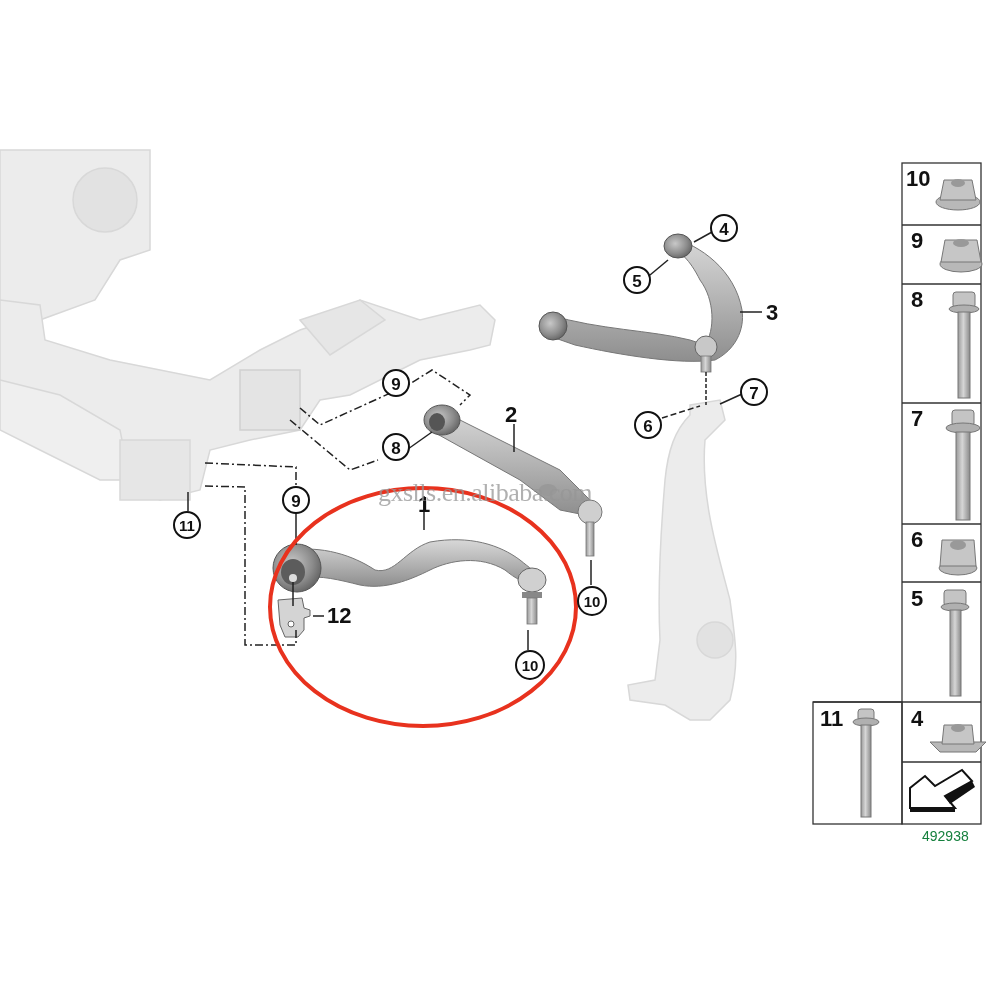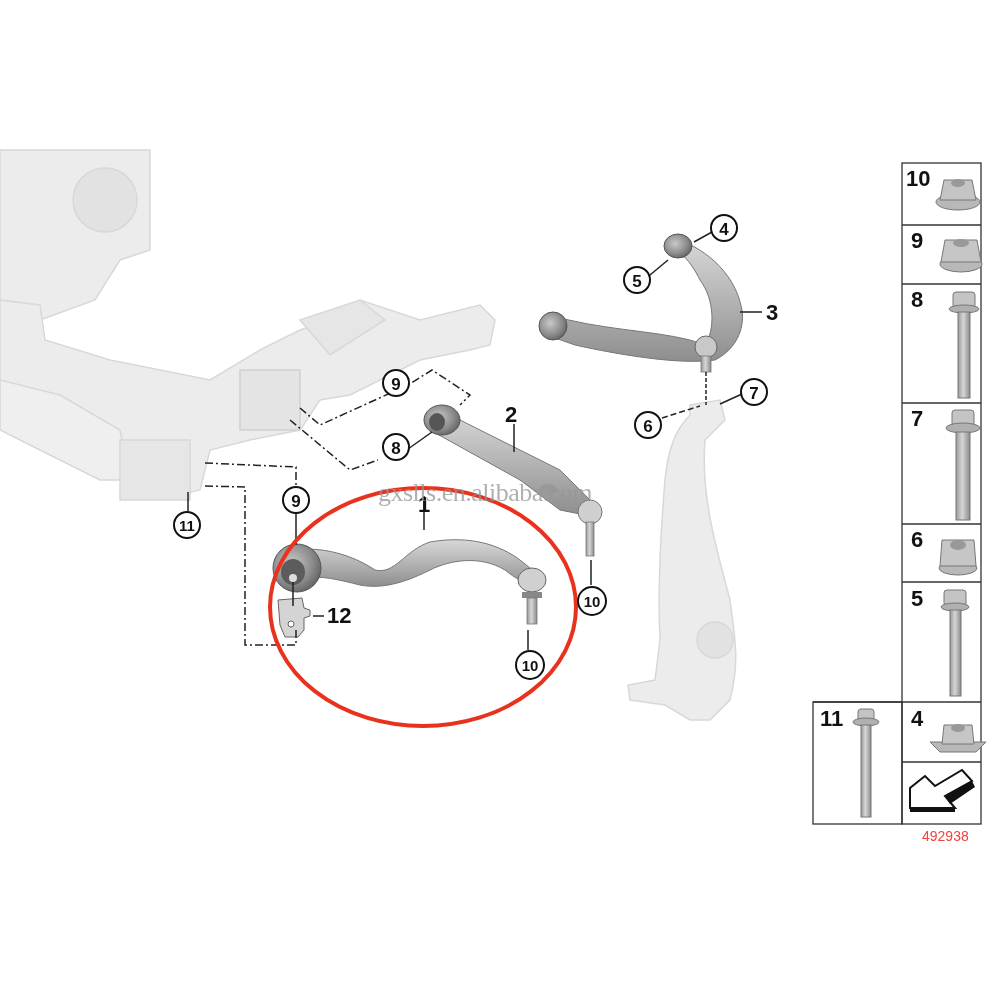--- a/index.html
+++ b/index.html
@@ -1,21 +1,21 @@
 <!DOCTYPE html>
 <html><head>
 <meta charset="utf-8">
 <style>
   html,body{margin:0;padding:0;background:#ffffff;}
   body{width:1000px;height:1000px;position:relative;overflow:hidden;font-family:"Liberation Sans",sans-serif;}
   #stage{position:absolute;left:0;top:0;width:1000px;height:1000px;}
   .callout text{font-family:"Liberation Sans",sans-serif;font-weight:bold;fill:#111;}
   .tbl-label{position:absolute;font-family:"Liberation Sans",sans-serif;font-weight:bold;font-size:22px;color:#111;}
   .watermark{position:absolute;left:378px;top:478px;font-family:Liberation Serif, serif;font-size:26px;color:rgba(150,150,150,0.75);letter-spacing:-0.5px;}
-  .diagram-id{position:absolute;left:922px;top:828px;font-family:"Liberation Sans",sans-serif;font-size:14px;color:#ef4444;}
+  .diagram-id{position:absolute;left:922px;top:828px;font-family:"Liberation Sans",sans-serif;font-size:14px;color:#15803d;}
 </style>
 </head>
 <body>
 
 <svg id="stage" viewBox="0 0 1000 1000" xmlns="http://www.w3.org/2000/svg">
   <defs>
     <linearGradient id="armGrad" x1="0" y1="0" x2="0" y2="1">
       <stop offset="0" stop-color="#d8d8d8"></stop>
       <stop offset="0.5" stop-color="#b4b4b4"></stop>
       <stop offset="1" stop-color="#8e8e8e"></stop>

